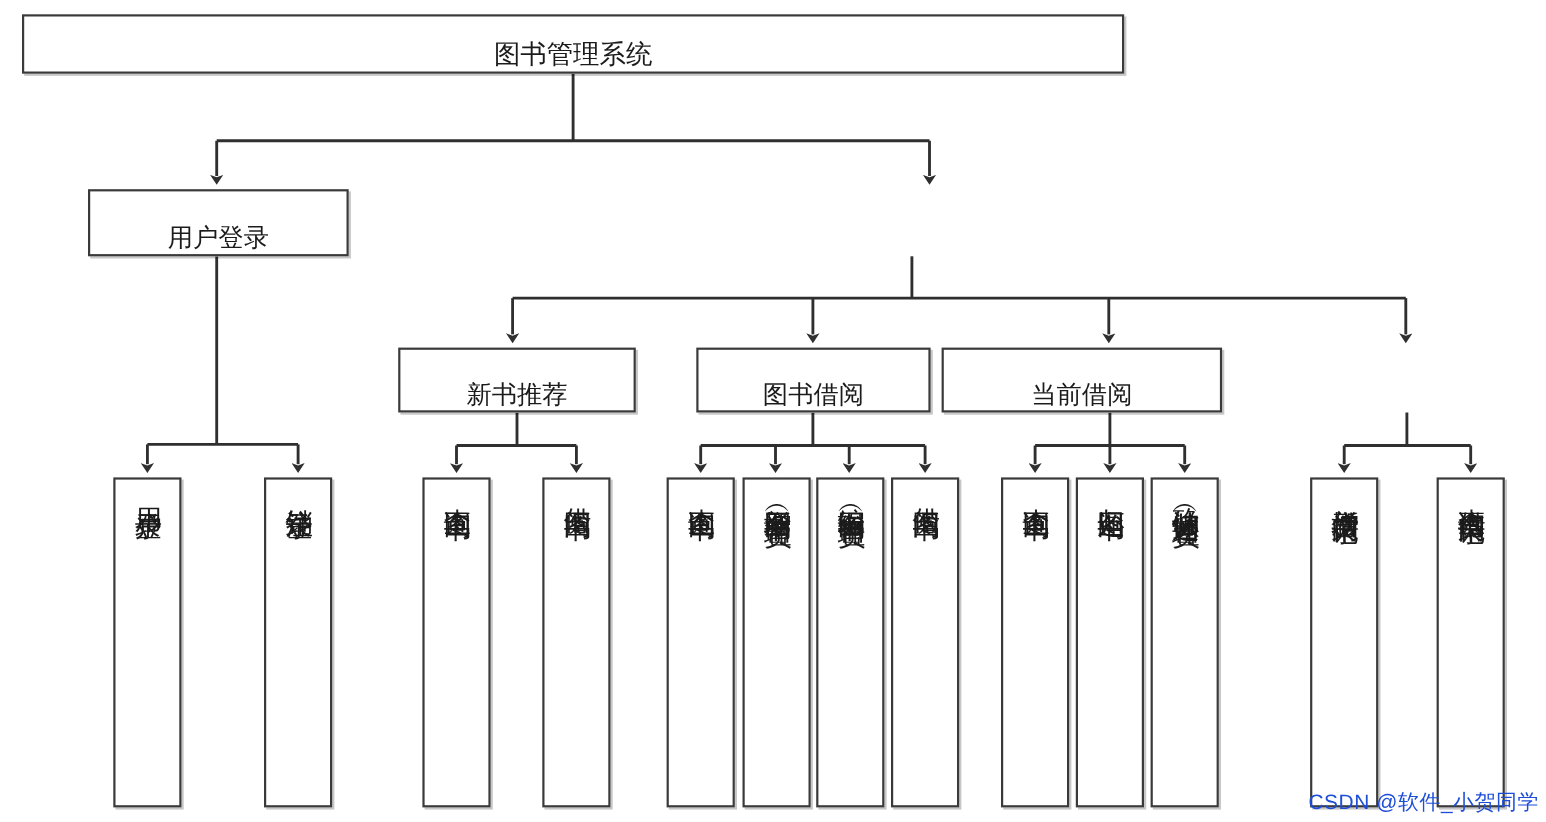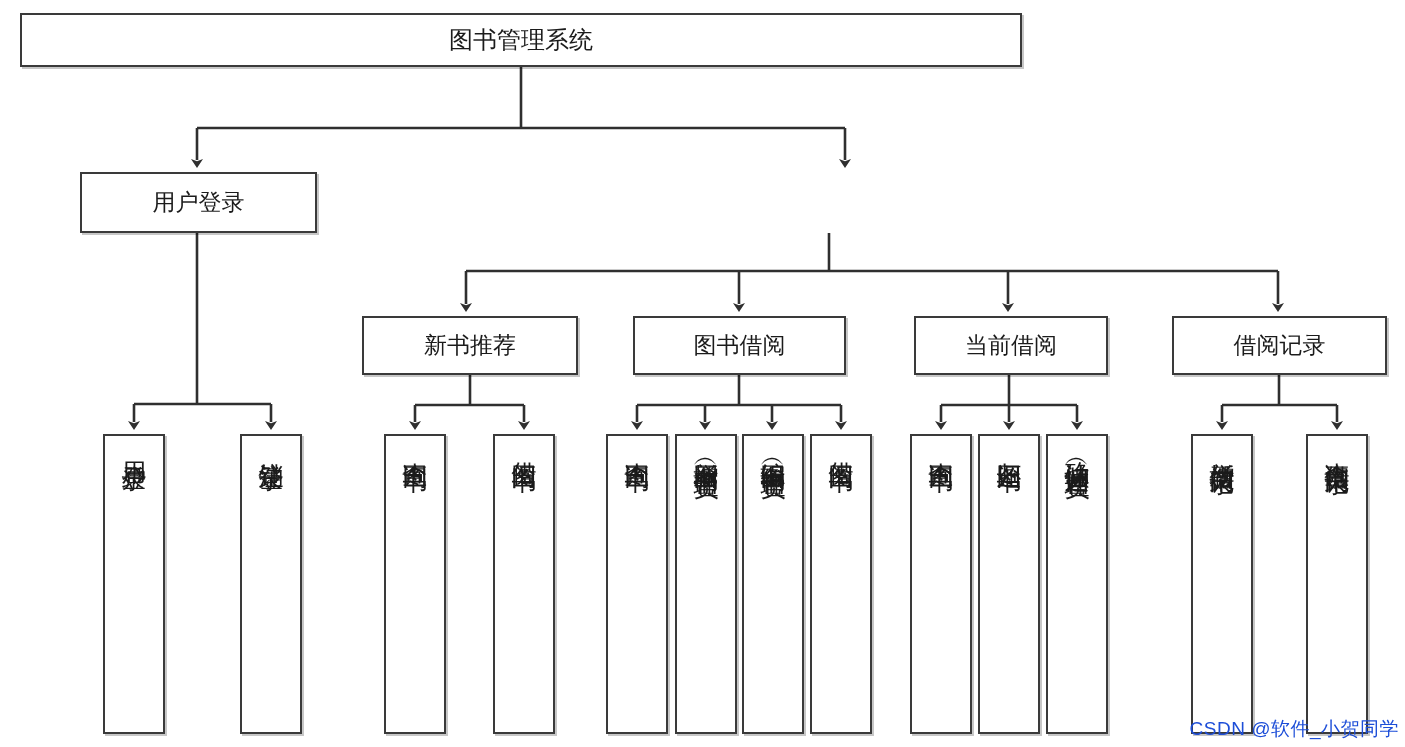--- a/index.html
+++ b/index.html
@@ -25,21 +25,21 @@
     height: 747px;
     pointer-events: none;
   }
   .node {
     position: absolute;
     box-sizing: border-box;
     background: #ffffff;
     border: 2px solid #3a3a3a;
     box-shadow: 2px 2px 0 rgba(0,0,0,0.22);
     display: flex;
-    align-items: center;
+    align-items: flex-end;
     justify-content: center;
     color: #1b1b1b;
   }
   .node .label {
     text-align: center;
     line-height: 1.25;
     white-space: nowrap;
   }
   
   .node.h .label {
@@ -137,27 +137,24 @@
 
 
   <div class="node h" style="left:362px; top:316px; width:216px; height:59px;">
     <span class="label">新书推荐</span>
   </div>
 
   <div class="node h" style="left:633px; top:316px; width:213px; height:59px;">
     <span class="label">图书借阅</span>
   </div>
 
-  <div class="node h" style="left:914px; top:316px; width:194px; height:59px;">
+  <div class="node h" style="left:856px; top:316px; width:255px; height:59px;">
     <span class="label">当前借阅</span>
   </div>
 
-  <div class="node h" style="left:1172px; top:316px; width:215px; height:59px;">
-    <span class="label">借阅记录</span>
-  </div>
 
   <div class="node v" style="left:103px; top:434px; width:62px; height:300px;">
     <span class="label">用户登录</span>
   </div>
 
   <div class="node v" style="left:240px; top:434px; width:62px; height:300px;">
     <span class="label">注销登录</span>
   </div>
 
   <div class="node v" style="left:384px; top:434px; width:62px; height:300px;">

